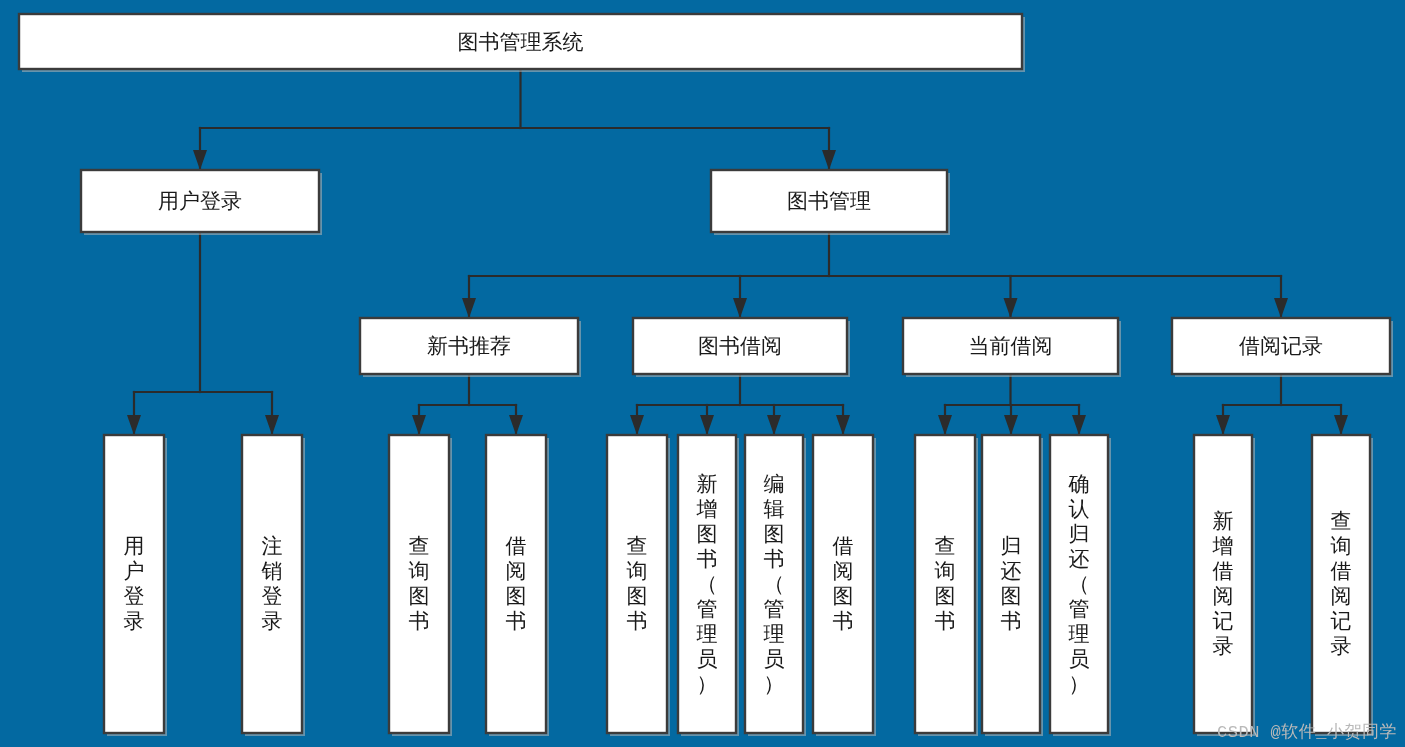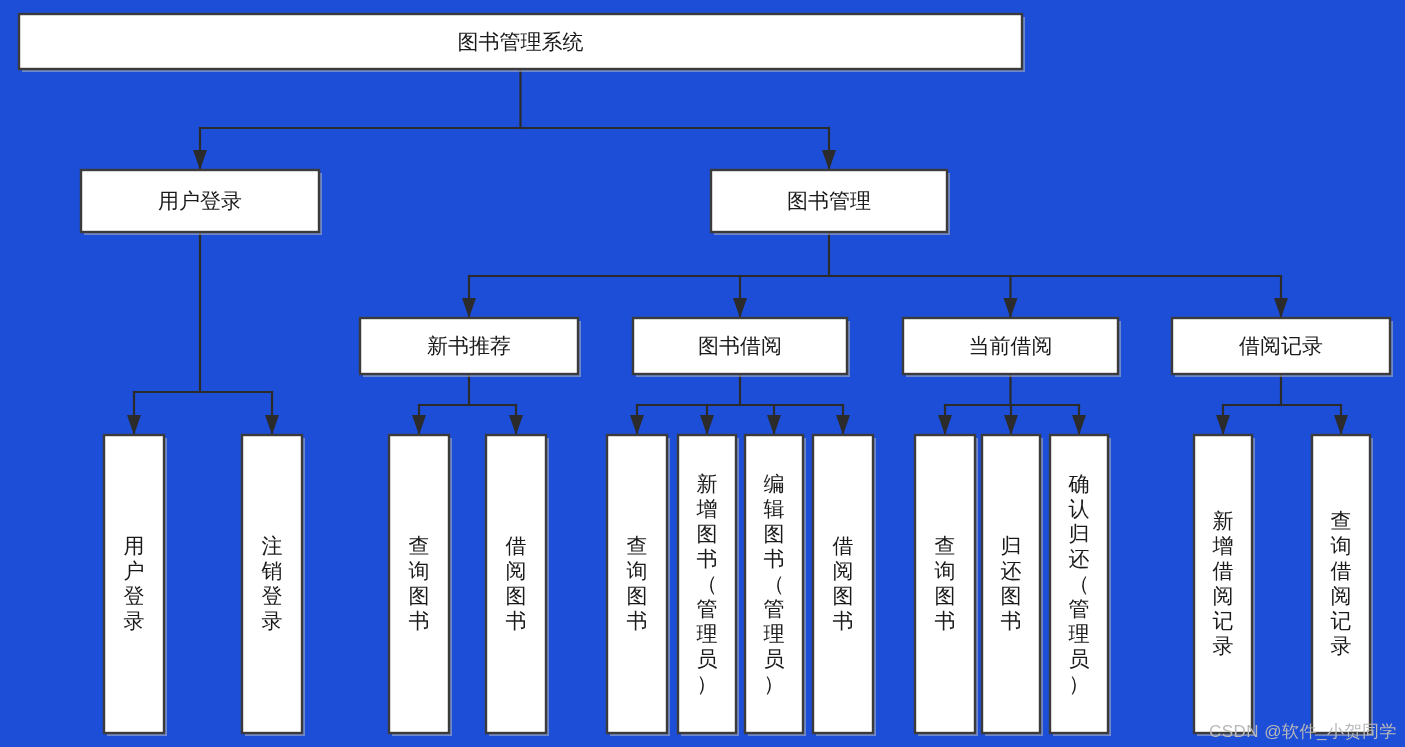--- a/index.html
+++ b/index.html
@@ -8,21 +8,21 @@
     padding: 0;
     background: #ffffff;
   }
   body {
     font-family: "DejaVu Sans", "Liberation Sans", sans-serif;
   }
   #diagram-root {
     position: relative;
     width: 1405px;
     height: 747px;
-    background: #1d4ed8;
+    background: #0369a1;
     overflow: hidden;
   }
   svg#tree-svg {
     position: absolute;
     left: 0;
     top: 0;
     width: 1405px;
     height: 747px;
   }
   .node-box {
@@ -55,21 +55,21 @@
   .node-label-vert {
     font-family: "DejaVu Sans", "Liberation Sans", sans-serif;
     fill: #1a1a1a;
     font-size: 21px;
     text-anchor: middle;
   }
   .watermark {
     position: absolute;
     right: 8px;
     bottom: 4px;
-    font-family: Liberation Sans, sans-serif;
+    font-family: Liberation Mono, monospace;
     font-size: 17px;
     color: #b9b9b9;
     white-space: nowrap;
     letter-spacing: 0.5px;
   }
 </style>
 </head>
 <body>
 
 <div id="diagram-root">

